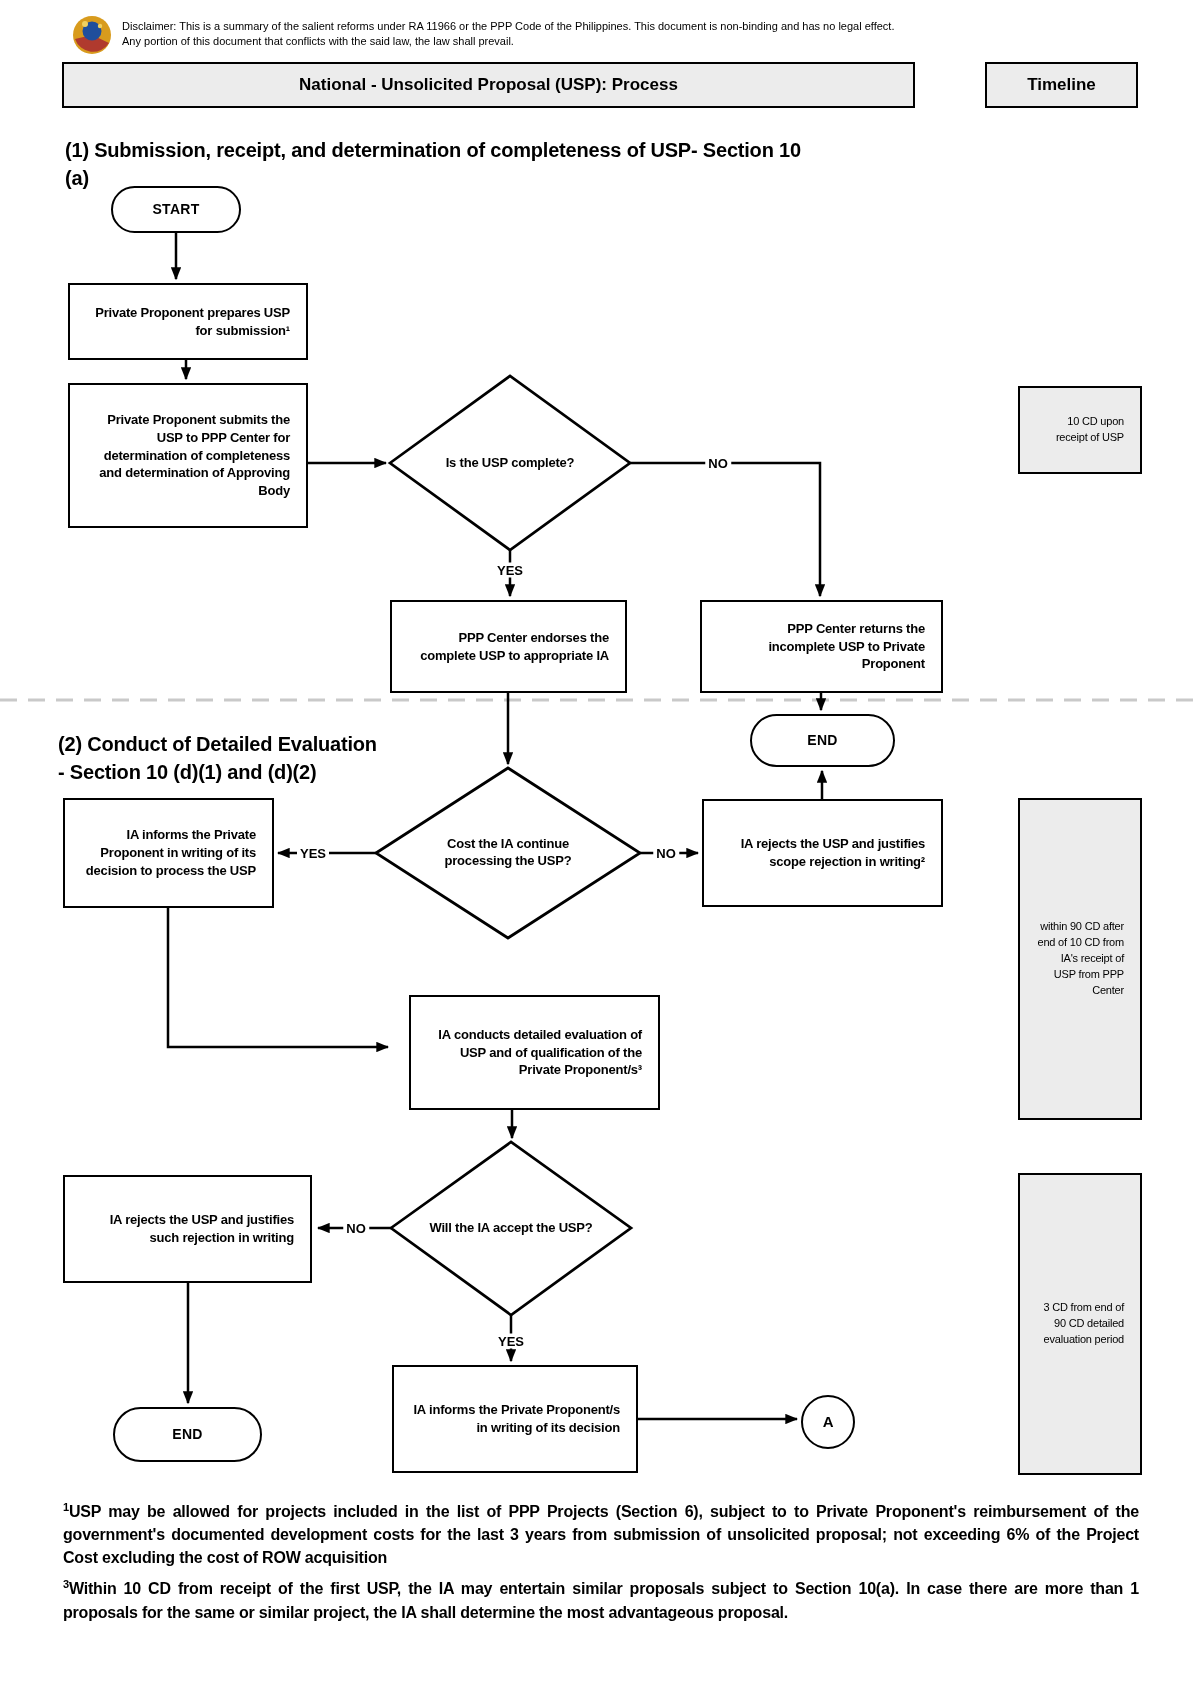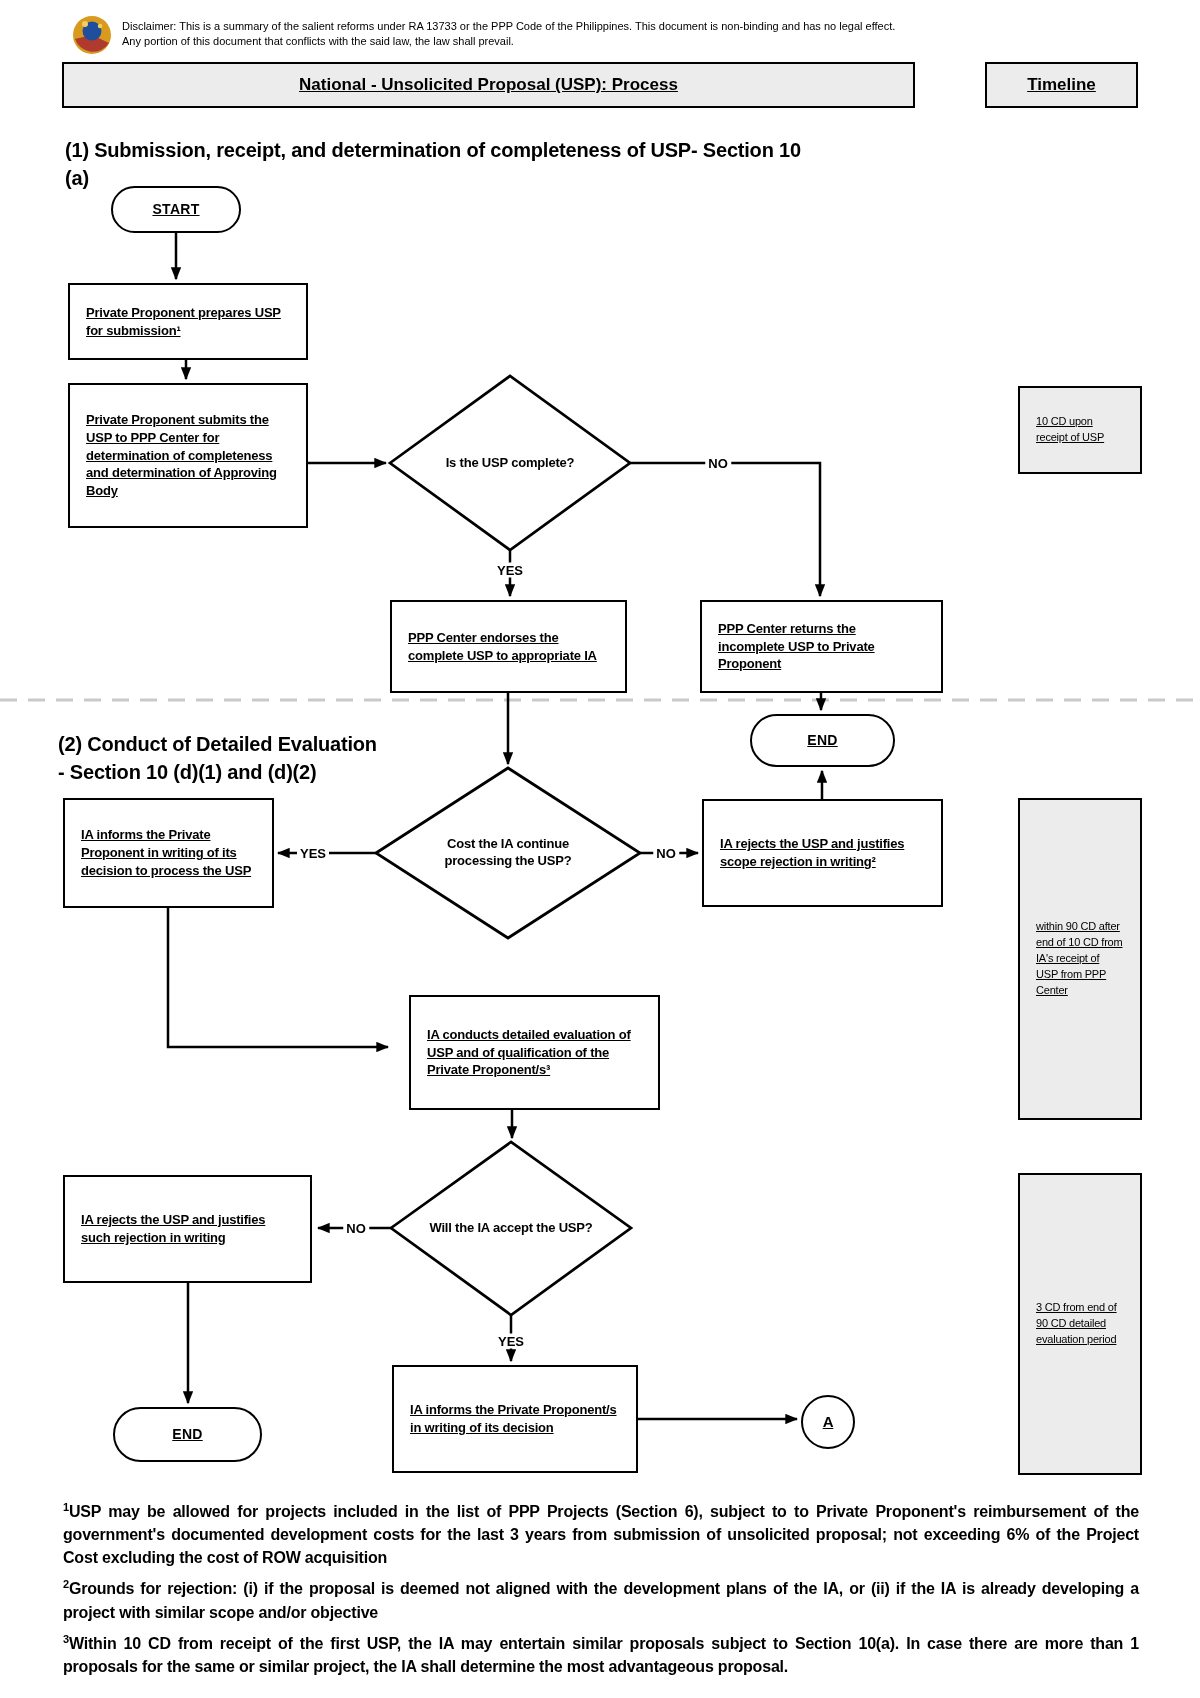--- a/index.html
+++ b/index.html
@@ -1,23 +1,23 @@
 <!DOCTYPE html>
 <html><head>
 <meta charset="utf-8">
 <style>
   html,body{margin:0;padding:0;}
   body{width:1200px;height:1698px;position:relative;background:#fff;color:#000;
        font-family:"Liberation Sans", sans-serif;overflow:hidden;}
   svg.overlay{position:absolute;left:0;top:0;z-index:1;pointer-events:none;}
   .abs{position:absolute;}
   .box{position:absolute;z-index:2;border:2.5px solid #000;background:#fff;
-       display:flex;align-items:center;justify-content:center;text-align:left;
+       display:flex;align-items:center;justify-content:center;text-align:right;
        font-weight:700;font-size:13px;line-height:1.36;letter-spacing:-0.2px;
-       padding:4px 16px;box-sizing:border-box;text-decoration:underline;}
+       padding:4px 16px;box-sizing:border-box;}
   .gray{background:#ececec;}
   .oval{border-radius:28px;font-size:14px;letter-spacing:0.3px;}
   .timelinebox{font-weight:400;font-size:11px;line-height:1.45;letter-spacing:-0.2px;}
   .dlabel{position:absolute;z-index:3;transform:translate(-50%,-50%);
           font-weight:700;font-size:13px;line-height:1.3;letter-spacing:-0.2px;text-align:center;}
   .yn{position:absolute;z-index:3;transform:translate(-50%,-50%);
       font-weight:700;font-size:13px;background:#fff;padding:0 3px;}
   .heading{position:absolute;z-index:2;font-weight:700;
            font-size:20px;line-height:1.38;letter-spacing:-0.2px;}
   #logo{left:70px;top:12px;z-index:2;}
@@ -94,21 +94,21 @@
 <div id="logo" class="abs">
   <svg width="44" height="44" viewBox="0 0 44 44">
     <circle cx="22" cy="23" r="19" fill="#d89b1d"></circle>
     <path d="M5 27 A19 19 0 0 0 39 31 L22 23 Z" fill="#b03a2e"></path>
     <circle cx="22" cy="19" r="9.5" fill="#1f4e9c"></circle>
     <circle cx="15" cy="12" r="3" fill="#f0d060"></circle>
     <circle cx="30" cy="14" r="2.2" fill="#f0d060"></circle>
   </svg>
 </div>
 <div id="disclaimer" class="abs">
-  <div>Disclaimer: This is a summary of the salient reforms under RA 13733 or the PPP Code of the Philippines. This document is non-binding and has no legal effect.</div>
+  <div>Disclaimer: This is a summary of the salient reforms under RA 11966 or the PPP Code of the Philippines. This document is non-binding and has no legal effect.</div>
   <div>Any portion of this document that conflicts with the said law, the law shall prevail.</div>
 </div>
 <div id="title-box" class="box gray">National - Unsolicited Proposal (USP): Process</div>
 <div id="timeline-head" class="box gray">Timeline</div>
 
 <div id="sec1" class="heading">(1) Submission, receipt, and determination of completeness of USP- Section 10 (a)</div>
 <div id="sec2" class="heading">
   <div>(2) Conduct of Detailed Evaluation</div>
   <div>- Section 10 (d)(1) and (d)(2)</div>
 </div>
@@ -136,15 +136,14 @@
 <div id="yn-no2" class="yn">NO</div>
 <div id="yn-no3" class="yn">NO</div>
 <div id="yn-yes3" class="yn">YES</div>
 
 <div id="t1" class="box gray timelinebox">10 CD upon receipt of USP</div>
 <div id="t2" class="box gray timelinebox">within 90 CD after end of 10 CD from IA's receipt of USP from PPP Center</div>
 <div id="t3" class="box gray timelinebox">3 CD from end of 90 CD detailed evaluation period</div>
 
 <div id="footnotes" class="abs">
   <p><sup>1</sup><span>USP may be allowed for projects included in the list of PPP Projects (Section 6), subject to to Private Proponent's reimbursement of the government's documented development costs for the last 3 years from submission of unsolicited proposal; not exceeding 6% of the Project Cost excluding the cost of ROW acquisition</span></p>
-  <p><sup>2</sup><span>Grounds for rejection: (i) if the proposal is deemed not aligned with the development plans of the IA, or (ii) if the IA is already developing a project with similar scope and/or objective</span></p>
   <p><sup>3</sup><span>Within 10 CD from receipt of the first USP, the IA may entertain similar proposals subject to Section 10(a). In case there are more than 1 proposals for the same or similar project, the IA shall determine the most advantageous proposal.</span></p>
 </div>
 
 </body></html>

